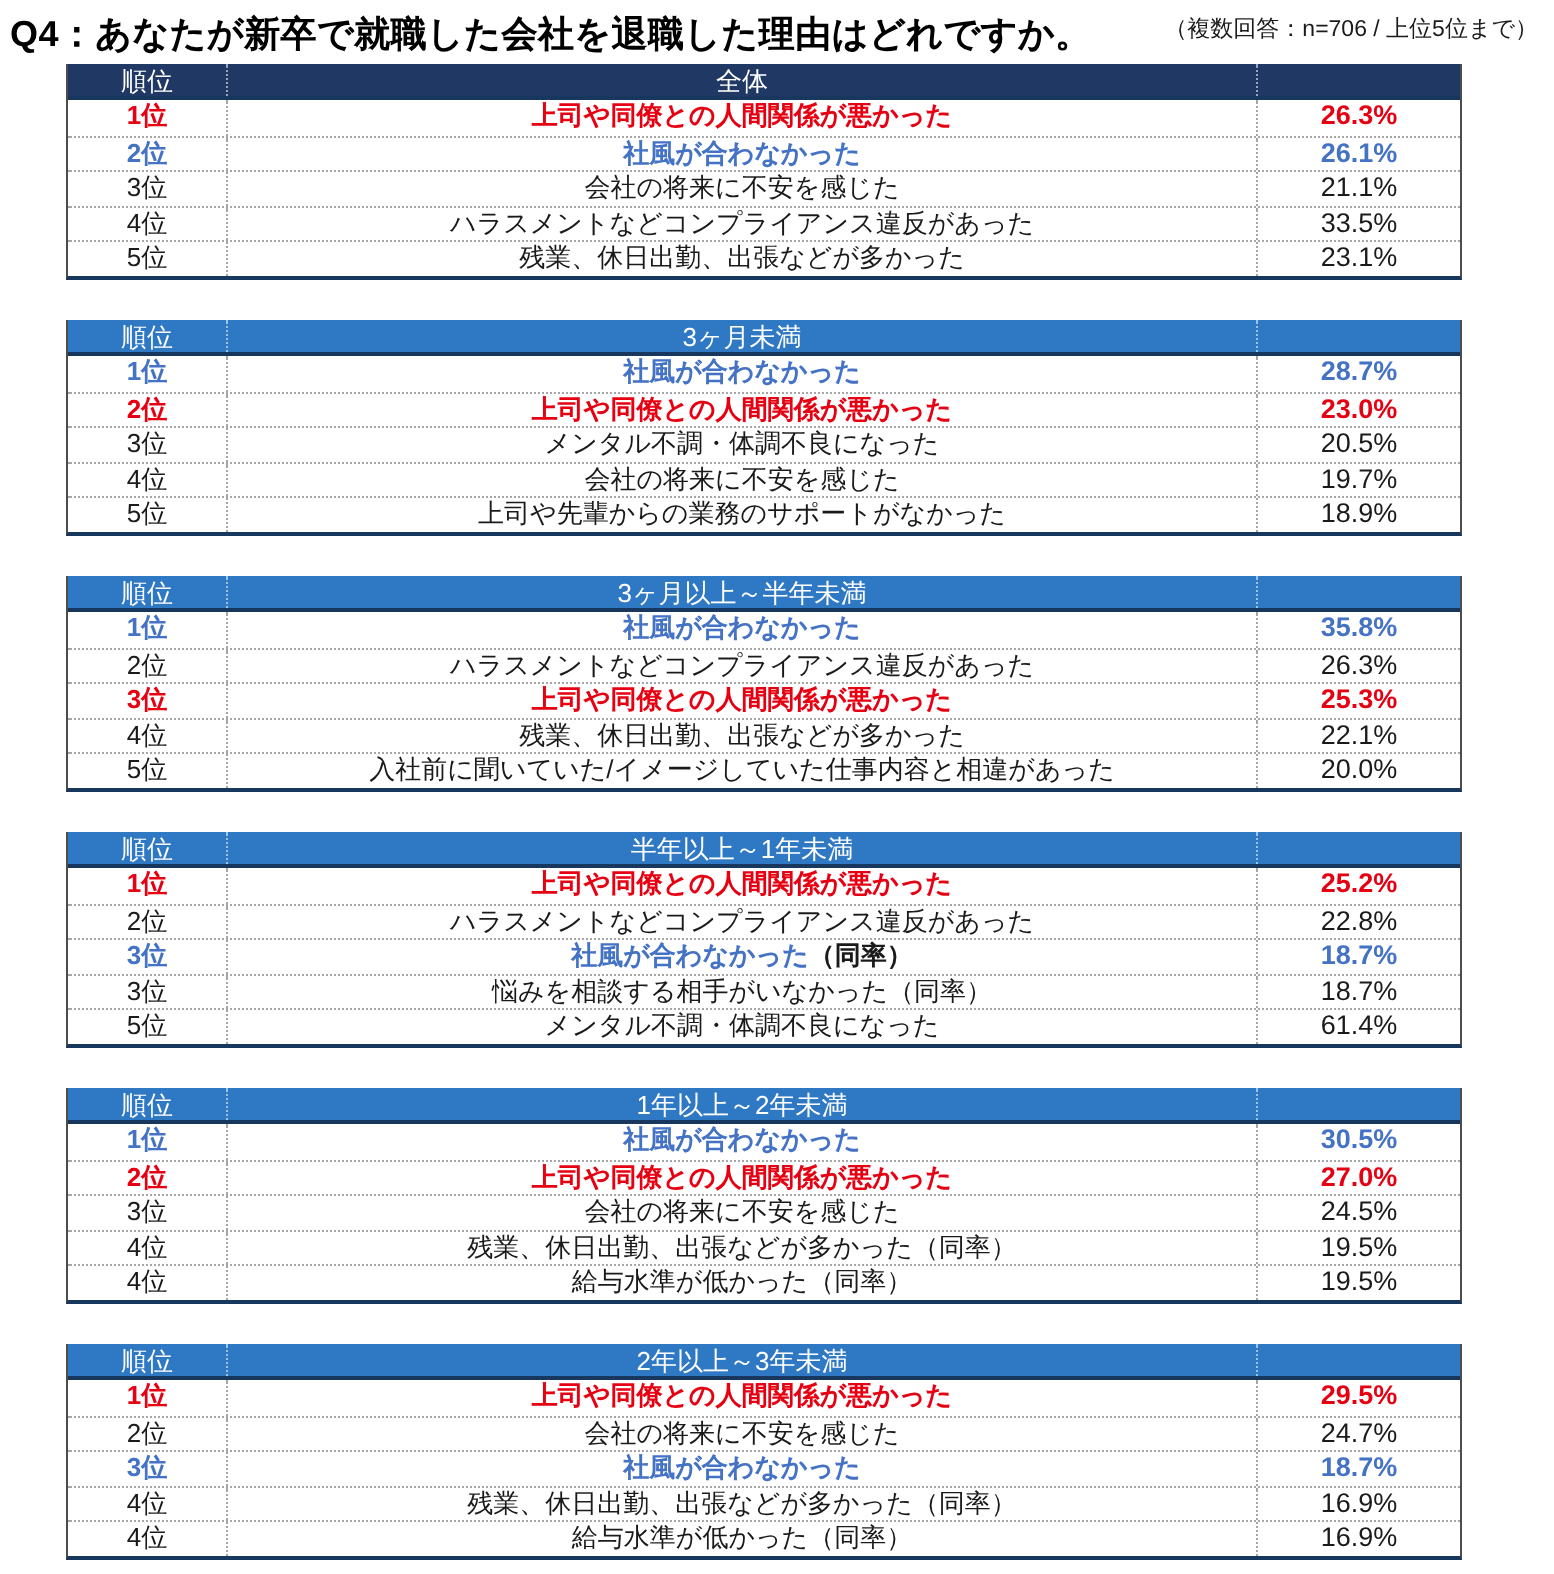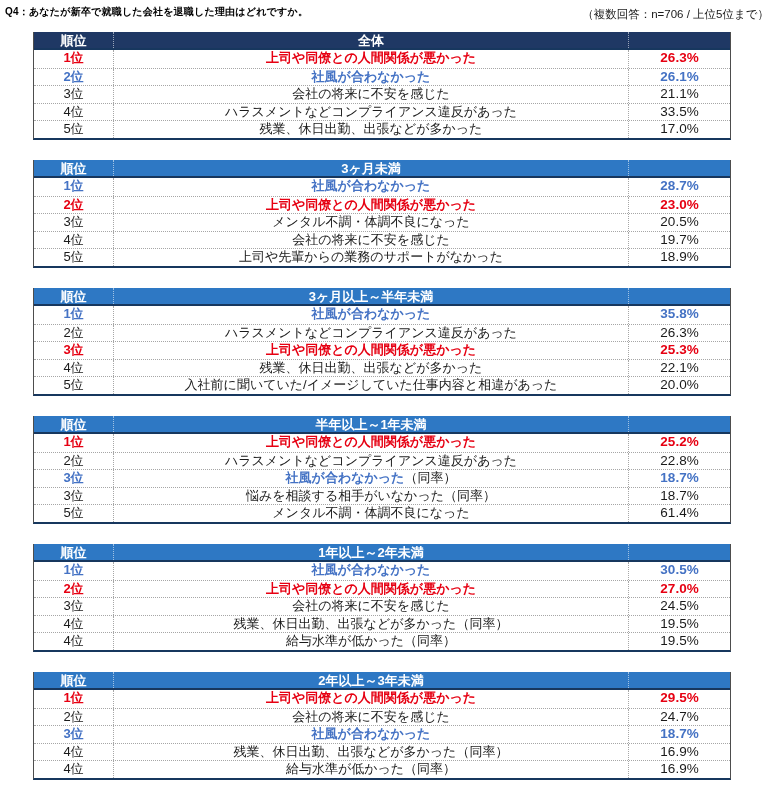--- a/index.html
+++ b/index.html
@@ -9,44 +9,44 @@
     --hdr-blue:#2e78c4;
     --navy:#17375e;
     --side:#4d4d4d;
     --dot:#a6a6a6;
     --ink:#1a1a1a;
   }
   *{margin:0;padding:0;box-sizing:border-box;}
   html,body{width:777px;height:787px;overflow:hidden;background:#ffffff;
     font-family:"Liberation Sans","DejaVu Sans",sans-serif;color:var(--ink);}
   .title-row{position:relative;height:32px;}
-  .q-title{position:absolute;left:5px;top:5px;font-size:10px;font-weight:bold;color:#000;letter-spacing:.2px;}
+  .q-title{position:absolute;left:5px;top:5px;font-size:18px;font-weight:bold;color:#000;letter-spacing:.2px;}
   .q-note{position:absolute;right:8px;top:7px;font-size:11.5px;color:#1a1a1a;}
   .tables{margin-left:33px;width:698px;}
   .rank-table{width:698px;height:108px;margin-bottom:20px;
     border-left:1px solid var(--side);border-right:1px solid var(--side);
     border-bottom:2px solid var(--navy);background:#fff;}
-  .thead{display:flex;height:18px;line-height:18px;color:#fff;font-weight:bold;
+  .thead{display:flex;height:18px;line-height:18px;color:#fff;font-weight:normal;
     font-size:13px;border-bottom:2px solid var(--navy);background:var(--hdr-blue);gap:12px;}
   .thead.dark{background:var(--hdr-dark);}
   .th{text-align:center;overflow:hidden;white-space:nowrap;}
   .tr{display:flex;height:17.6px;line-height:16.8px;font-size:13px;}
   .tr + .tr{border-top:1px dotted var(--dot);justify-content:center;}
   .td{text-align:center;overflow:hidden;white-space:nowrap;}
   .rank-col{width:80px;flex:0 0 80px;}
   .group-col,.desc-col{flex:1 1 auto;}
   .pct-col{width:102px;flex:0 0 102px;}
   .thead .rank-col{border-right:1px dotted rgba(255,255,255,.55);}
   .thead .pct-col{border-left:1px dotted rgba(255,255,255,.55);}
   .tr .rank-col{border-right:1px dotted var(--dot);}
   .tr .pct-col{border-left:1px dotted var(--dot);}
   .style-red{color:var(--red);font-weight:bold;}
   .style-blue{color:var(--blue);font-weight:bold;}
   .style-normal{color:var(--ink);font-weight:normal;}
-  .suffix{color:var(--ink);font-weight:normal;}
+  .suffix{color:var(--ink);font-weight:bold;}
   .pct-col.td{font-size:13.5px;}
 </style>
 </head>
 <body>
 
 <div class="title-row">
   <div class="q-title">Q4：あなたが新卒で就職した会社を退職した理由はどれですか。</div>
   <div class="q-note">（複数回答：n=706 / 上位5位まで）</div>
 </div>
 
@@ -73,21 +73,21 @@
         <div class="td pct-col style-normal">21.1%</div>
       </div>
       <div class="tr">
         <div class="td rank-col style-normal">4位</div>
         <div class="td desc-col"><span class="reason style-normal">ハラスメントなどコンプライアンス違反があった</span></div>
         <div class="td pct-col style-normal">33.5%</div>
       </div>
       <div class="tr">
         <div class="td rank-col style-normal">5位</div>
         <div class="td desc-col"><span class="reason style-normal">残業、休日出勤、出張などが多かった</span></div>
-        <div class="td pct-col style-normal">17.0%</div>
+        <div class="td pct-col style-normal">23.1%</div>
       </div>
     </section>
     <section class="rank-table">
       <div class="thead">
         <div class="th rank-col">順位</div>
         <div class="th group-col">3ヶ月未満</div>
         <div class="th pct-col"></div>
       </div>
       <div class="tr">
         <div class="td rank-col style-blue">1位</div>

